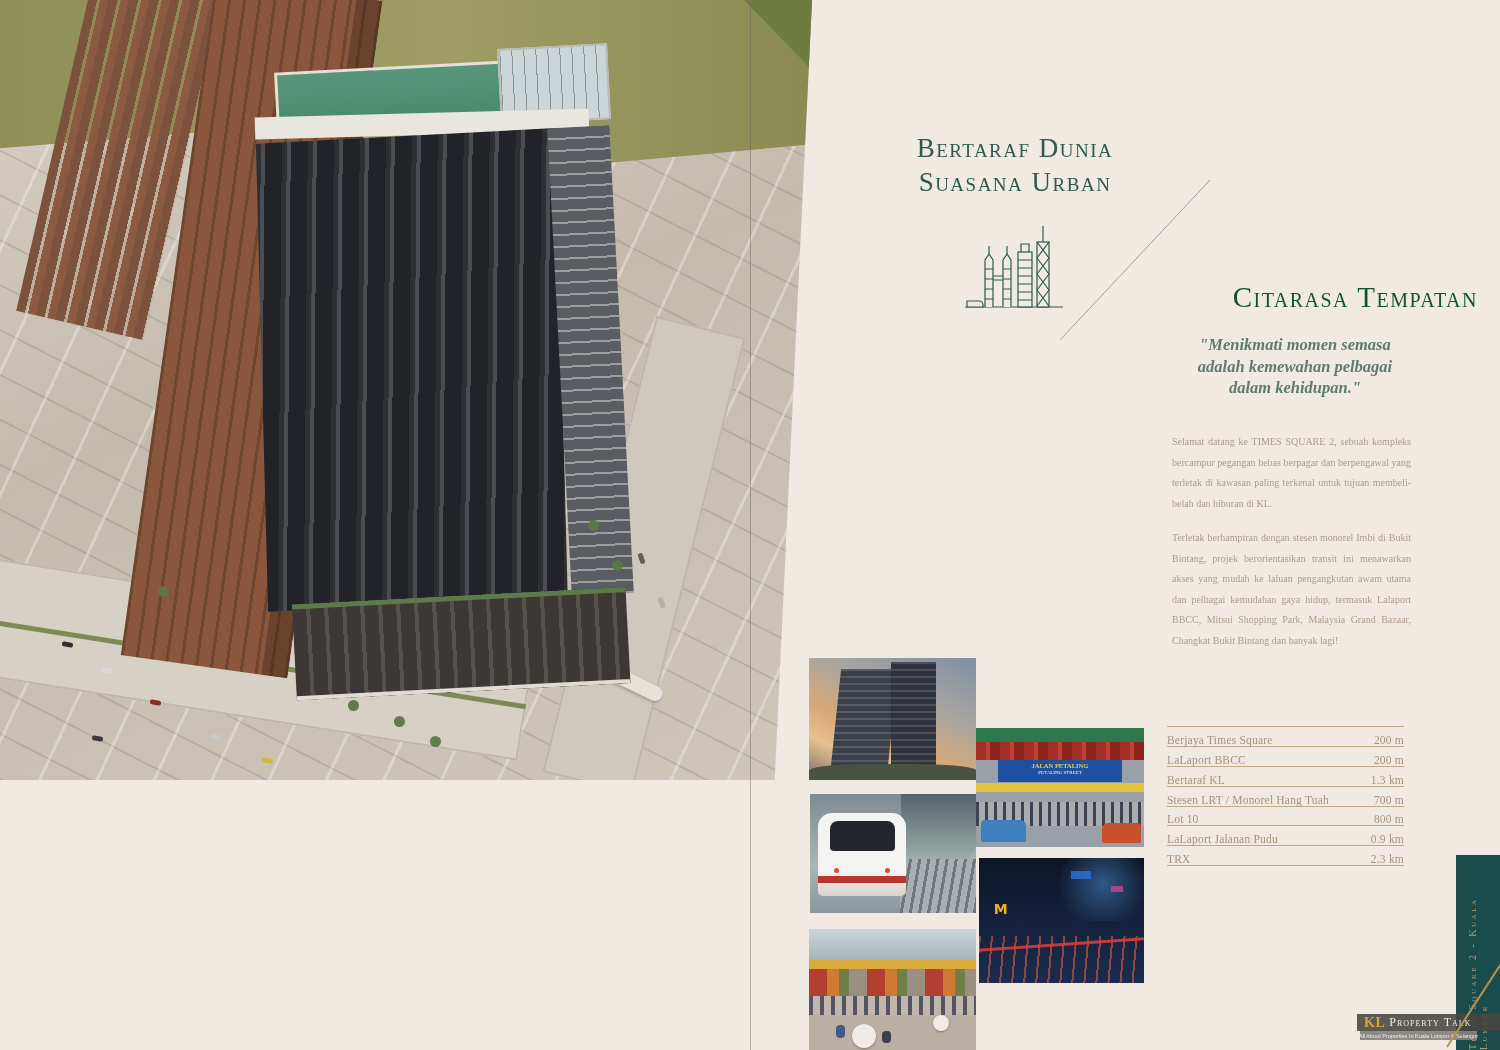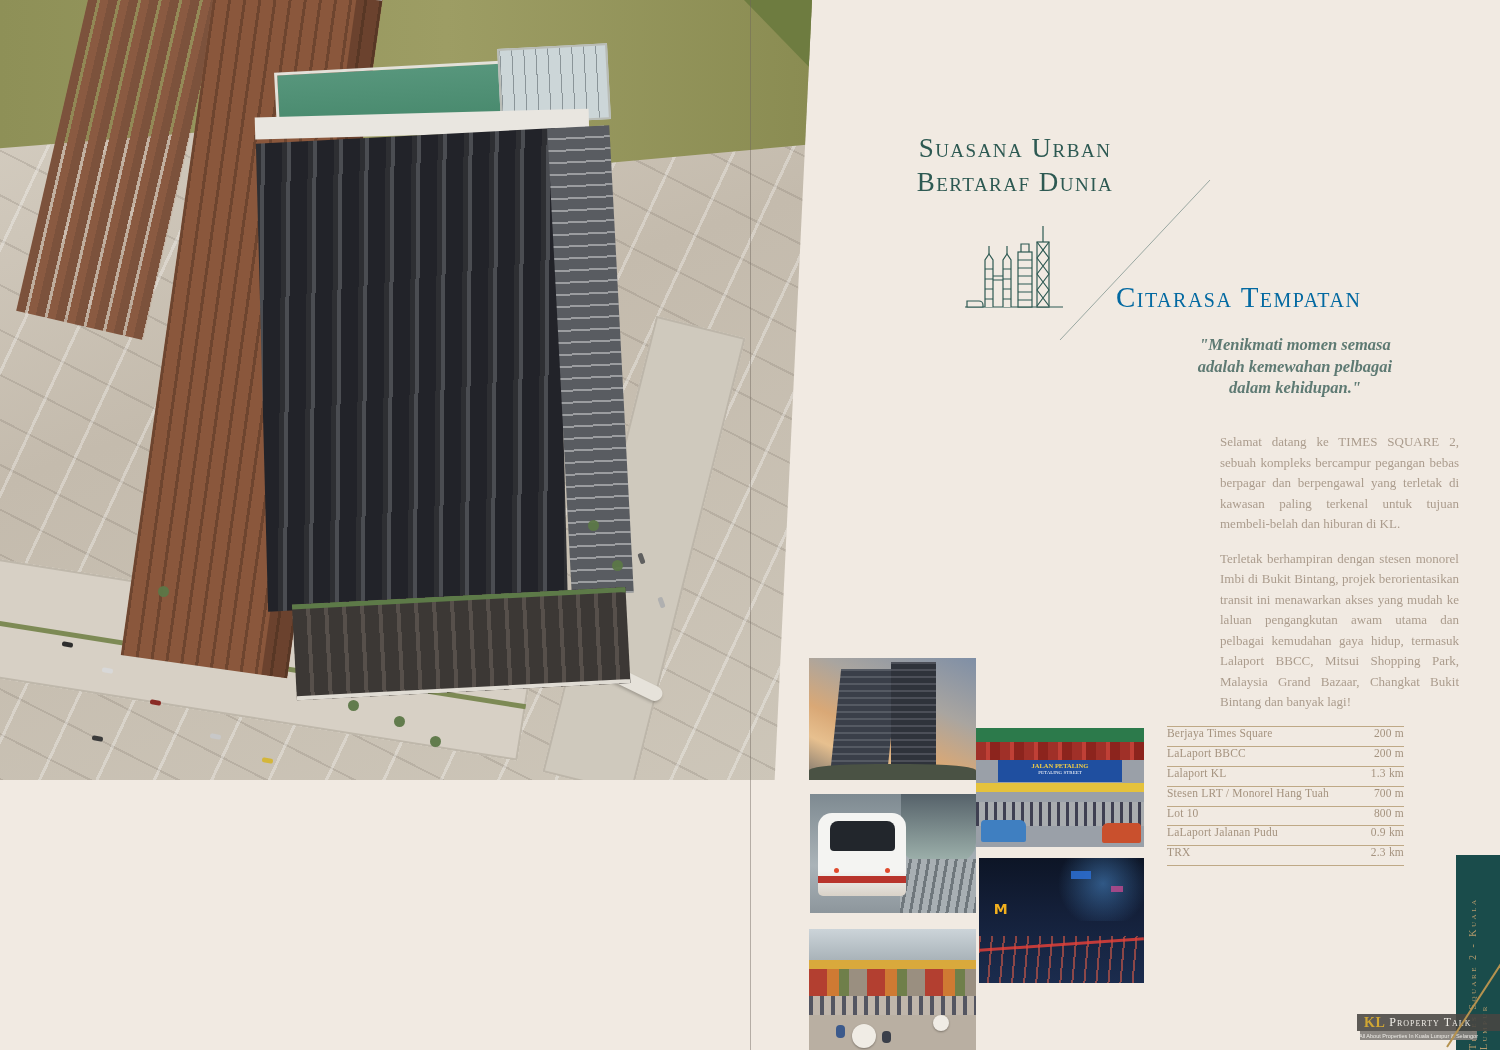--- a/index.html
+++ b/index.html
@@ -49,33 +49,33 @@
   .car{position:absolute;width:11px;height:5px;border-radius:2px;transform:rotate(10deg);}
 
   .fold-line{position:absolute;left:750px;top:0;width:1px;height:1050px;
      background:rgba(108,99,90,.45);z-index:50;}
 
   
   .h-urban{position:absolute;left:875px;top:131px;width:280px;text-align:center;
      color:#2d5952;font-variant:small-caps;font-size:27px;line-height:34px;letter-spacing:1.5px;}
   .skyline{position:absolute;left:963px;top:224px;}
   .divider-slash{position:absolute;left:1050px;top:175px;z-index:2;}
-  .h-local{position:absolute;left:1116px;top:281px;width:290px;text-align:left;
-     color:#0369a1;font-variant:small-caps;font-size:29px;letter-spacing:1.5px;}
+  .h-local{position:absolute;left:1188px;top:281px;width:290px;text-align:right;
+     color:#14532d;font-variant:small-caps;font-size:29px;letter-spacing:1.5px;}
   .quote{position:absolute;left:1158px;top:334px;width:274px;text-align:center;
      color:#5e7a73;font-style:italic;font-weight:bold;font-size:16.5px;line-height:21.5px;}
   .quote span{display:block;}
   .intro{position:absolute;left:1172px;top:432px;width:239px;text-align:justify;
-     color:#ab9c8d;font-size:13px;line-height:20.5px;margin-left:48px;}
+     color:#ab9c8d;font-size:10px;line-height:20.5px;}
   .intro p{margin:0 0 14px 0;}
 
   
   .dist-table{position:absolute;left:1167px;top:726px;width:237px;
      border-bottom:1px solid rgba(165,133,85,.65);}
-  .dist-row{display:flex;justify-content:space-between;align-items:flex-start;height:18.9px;
+  .dist-row{display:flex;justify-content:space-between;align-items:flex-end;height:18.9px;
      border-top:1px solid rgba(165,133,85,.65);
      color:#a5937f;font-size:11.5px;letter-spacing:.2px;}
 
   
   .photo{position:absolute;overflow:hidden;}
   .ph1{left:809px;top:658px;width:167px;height:122px;
      background:linear-gradient(205deg,#7f8fa6 0%,#a9a5a0 35%,#d9a876 62%,#e7c08f 78%,#77716b 100%);}
   .ph1 .t1{position:absolute;left:16%;top:9%;width:34%;height:80%;transform:skewX(-6deg);
      background:repeating-linear-gradient(0deg,#3a3f49 0 5px,#555a63 5px 7px);}
   .ph1 .t2{position:absolute;left:49%;top:3%;width:27%;height:86%;
@@ -175,22 +175,22 @@
     <div class="car" style="left:210px;top:734px;background:#c8c8c8;"></div>
     <div class="car" style="left:92px;top:736px;background:#3b3b3b;"></div>
     <div class="car" style="left:262px;top:758px;background:#d4b63a;"></div>
     <div class="car" style="left:636px;top:556px;background:#606060;transform:rotate(70deg);"></div>
     <div class="car" style="left:656px;top:600px;background:#b0b0b0;transform:rotate(70deg);"></div>
   </div>
 
   <div class="fold-line"></div>
 
   <div class="h-urban">
+    <div>Bertaraf Dunia</div>
     <div>Suasana Urban</div>
-    <div>Bertaraf Dunia</div>
   </div>
 
   <svg class="skyline" width="104" height="86" viewBox="0 0 104 86">
     <g stroke="#2d5952" fill="none" stroke-width="1.2">
       <line x1="2" y1="83" x2="100" y2="83"></line>
 
       <path d="M4 77 h12 a4 4 0 0 1 4 4 v2 h-16 z" fill="#f1eae2"></path>
 
       <path d="M22 83 V36 l4 -6 4 6 v47" fill="#f1eae2"></path>
       <line x1="26" y1="30" x2="26" y2="22"></line>
@@ -232,21 +232,21 @@
   <div class="dist-table">
     <div class="dist-row">
       <span>Berjaya Times Square</span>
       <span>200 m</span>
     </div>
     <div class="dist-row">
       <span>LaLaport BBCC</span>
       <span>200 m</span>
     </div>
     <div class="dist-row">
-      <span>Lalaport KL</span>
+      <span>Bertaraf KL</span>
       <span>1.3 km</span>
     </div>
     <div class="dist-row">
       <span>Stesen LRT / Monorel Hang Tuah</span>
       <span>700 m</span>
     </div>
     <div class="dist-row">
       <span>Lot 10</span>
       <span>800 m</span>
     </div>

